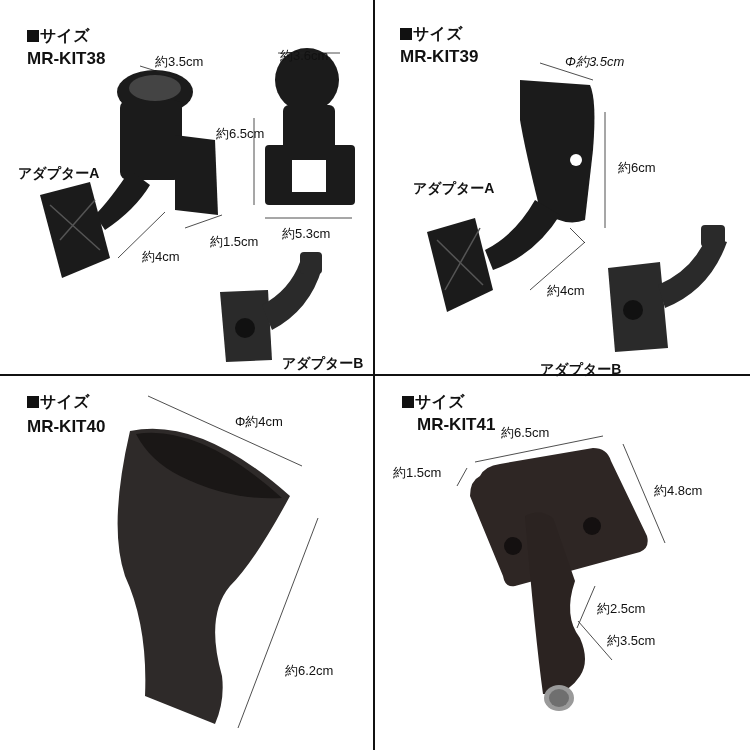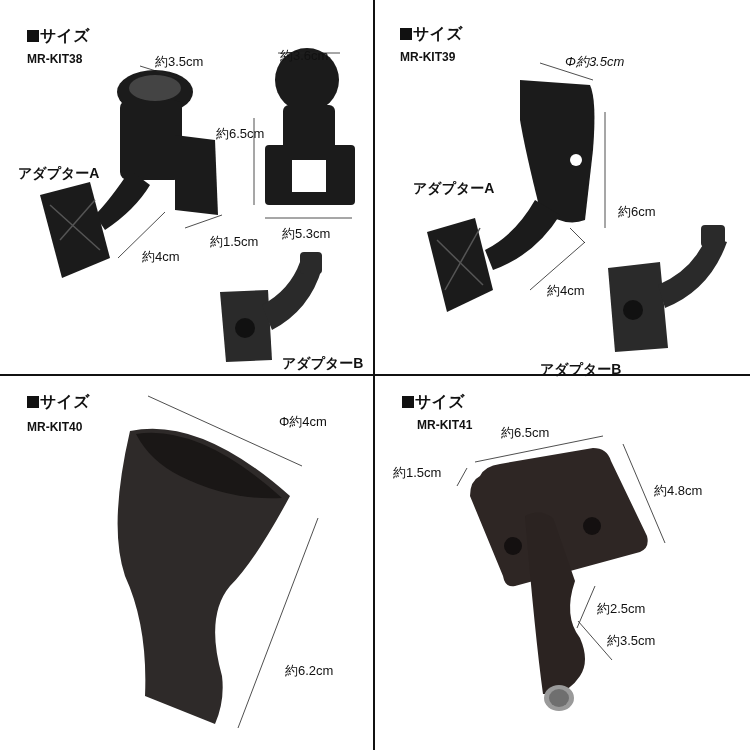--- a/index.html
+++ b/index.html
@@ -5,21 +5,21 @@
   html, body { margin:0; padding:0; background:#fff; }
   body { width:750px; height:750px; position:relative; overflow:hidden;
          font-family:"Liberation Sans","DejaVu Sans",sans-serif; color:#111; }
   .divider-h { position:absolute; left:0; top:374px; width:750px; height:2px; background:#111; }
   .divider-v { position:absolute; left:373px; top:0; width:2px; height:750px; background:#111; }
   .quad { position:absolute; width:314px; height:374px; }
   .q1 { left:0; top:0; } .q2 { left:375px; top:0; }
   .q3 { left:0; top:376px; } .q4 { left:375px; top:376px; }
   .heading { position:absolute; font-weight:bold; font-size:16px; line-height:18px; letter-spacing:0.2px; }
   .heading .sq { display:inline-block; width:12px; height:12px; background:#111; margin-right:1px; vertical-align:-1px; }
-  .model { position:absolute; font-weight:bold; font-size:12px; line-height:20px; }
+  .model { position:absolute; font-weight:bold; font-size:17px; line-height:20px; }
   .dim { position:absolute; font-size:13px; white-space:nowrap; color:#111; }
   .label { position:absolute; font-weight:bold; font-size:14px; white-space:nowrap;margin-top:17px; }
   svg.art { position:absolute; left:0; top:0; }
 </style>
 </head>
 <body>
 
 <div class="divider-h"></div>
 <div class="divider-v"></div>
 
@@ -95,38 +95,38 @@
     <g stroke="#222" stroke-width="0.8" fill="none">
       <line x1="165" y1="63" x2="218" y2="80"></line>
       <line x1="230" y1="112" x2="230" y2="228"></line>
       <line x1="195" y1="228" x2="210" y2="243"></line>
       <line x1="155" y1="290" x2="210" y2="242"></line>
     </g>
   </svg>
   <div class="heading" style="left:25px;top:25px;"><span class="sq"></span><span>サイズ</span></div>
   <div class="model" style="left:25px;top:47px;">MR-KIT39</div>
   <div class="dim" style="left:190px;top:53px;font-style:italic;">Φ約3.5cm</div>
-  <div class="dim" style="left:243px;top:159px;margin-top:44px;">約6cm</div>
+  <div class="dim" style="left:243px;top:159px;">約6cm</div>
   <div class="dim" style="left:172px;top:282px;">約4cm</div>
   <div class="label" style="left:38px;top:163px;">アダプターA</div>
   <div class="label" style="left:165px;top:344px;">アダプターB</div>
 </div>
 
 <div class="quad q3">
   <svg class="art" width="373" height="374">
     <path d="M130 55 Q200 40 290 120 Q255 185 230 210 Q205 240 222 300 Q225 325 215 348 Q170 330 145 320 Q148 250 125 200 Q108 150 130 55 Z" fill="#2e2a29"></path>
     <path d="M136 58 Q200 48 282 122 Q230 125 180 100 Q150 85 136 58 Z" fill="#1a1716"></path>
     <g stroke="#222" stroke-width="0.8" fill="none">
       <line x1="148" y1="20" x2="302" y2="90"></line>
       <line x1="318" y1="142" x2="238" y2="352"></line>
     </g>
   </svg>
   <div class="heading" style="left:27px;top:17px;"><span class="sq"></span><span>サイズ</span></div>
   <div class="model" style="left:27px;top:41px;">MR-KIT40</div>
-  <div class="dim" style="left:235px;top:37px;margin-left:44px;">Φ約4cm</div>
+  <div class="dim" style="left:235px;top:37px;">Φ約4cm</div>
   <div class="dim" style="left:285px;top:270px;margin-top:16px;">約6.2cm</div>
 </div>
 
 <div class="quad q4">
   <svg class="art" width="373" height="374">
     <path d="M105 100 Q110 90 125 88 L218 72 Q232 72 236 85 L272 160 Q275 172 265 176 L140 210 Q130 212 128 200 L95 120 Q95 105 105 100 Z" fill="#2e2624"></path>
     <circle cx="138" cy="170" r="9" fill="#141010"></circle>
     <circle cx="217" cy="150" r="9" fill="#141010"></circle>
     <path d="M150 140 Q165 132 178 142 L200 205 Q188 240 205 262 Q215 285 205 300 Q195 315 180 318 L168 318 Q160 260 150 140 Z" fill="#2b2321"></path>
     <ellipse cx="184" cy="322" rx="15" ry="13" fill="#9a9a9a"></ellipse>

